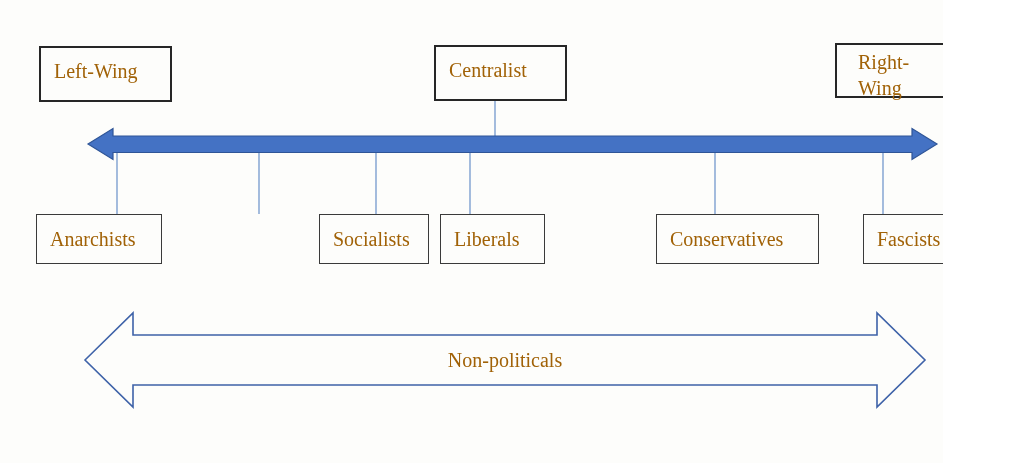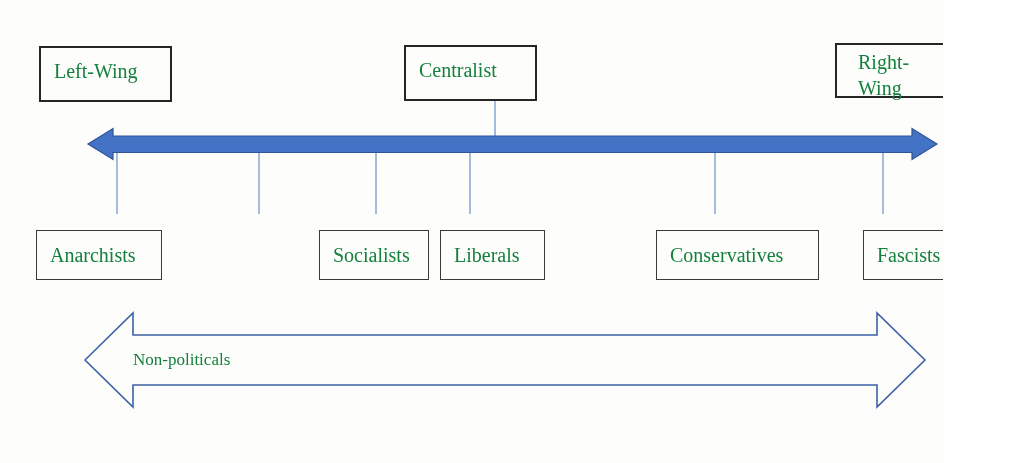--- a/index.html
+++ b/index.html
@@ -6,21 +6,21 @@
   body {
     font-family: "Liberation Serif", "DejaVu Serif", serif;
     background: #ffffff;
   }
   .canvas {
     position: relative;
     width: 943px;
     height: 463px;
     background: #fdfdfb;
     overflow: hidden;
-    color: #15803d;
+    color: #a16207;
   }
   .layer-svg {
     position: absolute;
     left: 0; top: 0;
     width: 1024px; height: 463px;
   }
   .box {
     position: absolute;
     box-sizing: border-box;
     background: #fdfdfb;
@@ -31,33 +31,32 @@
   }
   .top-box {
     border: 2px solid #262626;
     padding: 10px 4px 0 13px;
   }
   .group-box {
     border: 1.5px solid #3a3a3a;
     top: 214px;
     height: 50px;
     padding: 11px 4px 0 13px;
-    margin-top: 16px;
   }
   .label { display: inline-block; }
   
   .wrap-narrow-right { max-width: 72px; }
   .wrap-narrow-soc { max-width: 84px; }
   .np-label {
     position: absolute;
     left: 133px;
     top: 347px;
     width: 744px;
-    text-align: left;
-    font-size: 17px;
+    text-align: center;
+    font-size: 20px;
     line-height: 26px;
   }
 </style>
 </head>
 <body>
 
 <div class="canvas">
 
   <svg class="layer-svg" viewBox="0 0 1024 463">
 
@@ -74,21 +73,21 @@
              L 912 159.5 L 912 152.5 L 113 152.5 L 113 159.5 Z" stroke-width="1.2" fill="#4472C4" stroke="#2F5597"></path>
 
     <path d="M 85 360 L 133 313 L 133 335 L 877 335 L 877 313 L 925 360
              L 877 407 L 877 385 L 133 385 L 133 407 Z" stroke-width="1.6" fill="#FDFDFB" stroke="#3E62A8"></path>
   </svg>
 
   <div class="box top-box" style="left:39px; top:46px; width:133px; height:56px;">
     <span class="label">Left-Wing</span>
   </div>
 
-  <div class="box top-box" style="left:404px; top:45px; width:133px; height:56px;">
+  <div class="box top-box" style="left:434px; top:45px; width:133px; height:56px;">
     <span class="label">Centralist</span>
   </div>
 
   <div class="box top-box" style="left:835px; top:43px; width:133px; height:55px; padding-top:4px;padding-left:21px;">
     <span class="label wrap-narrow-right">Right-Wing</span>
   </div>
 
   <div class="box group-box" style="left:36px; width:126px;">
     <span class="label">Anarchists</span>
   </div>

